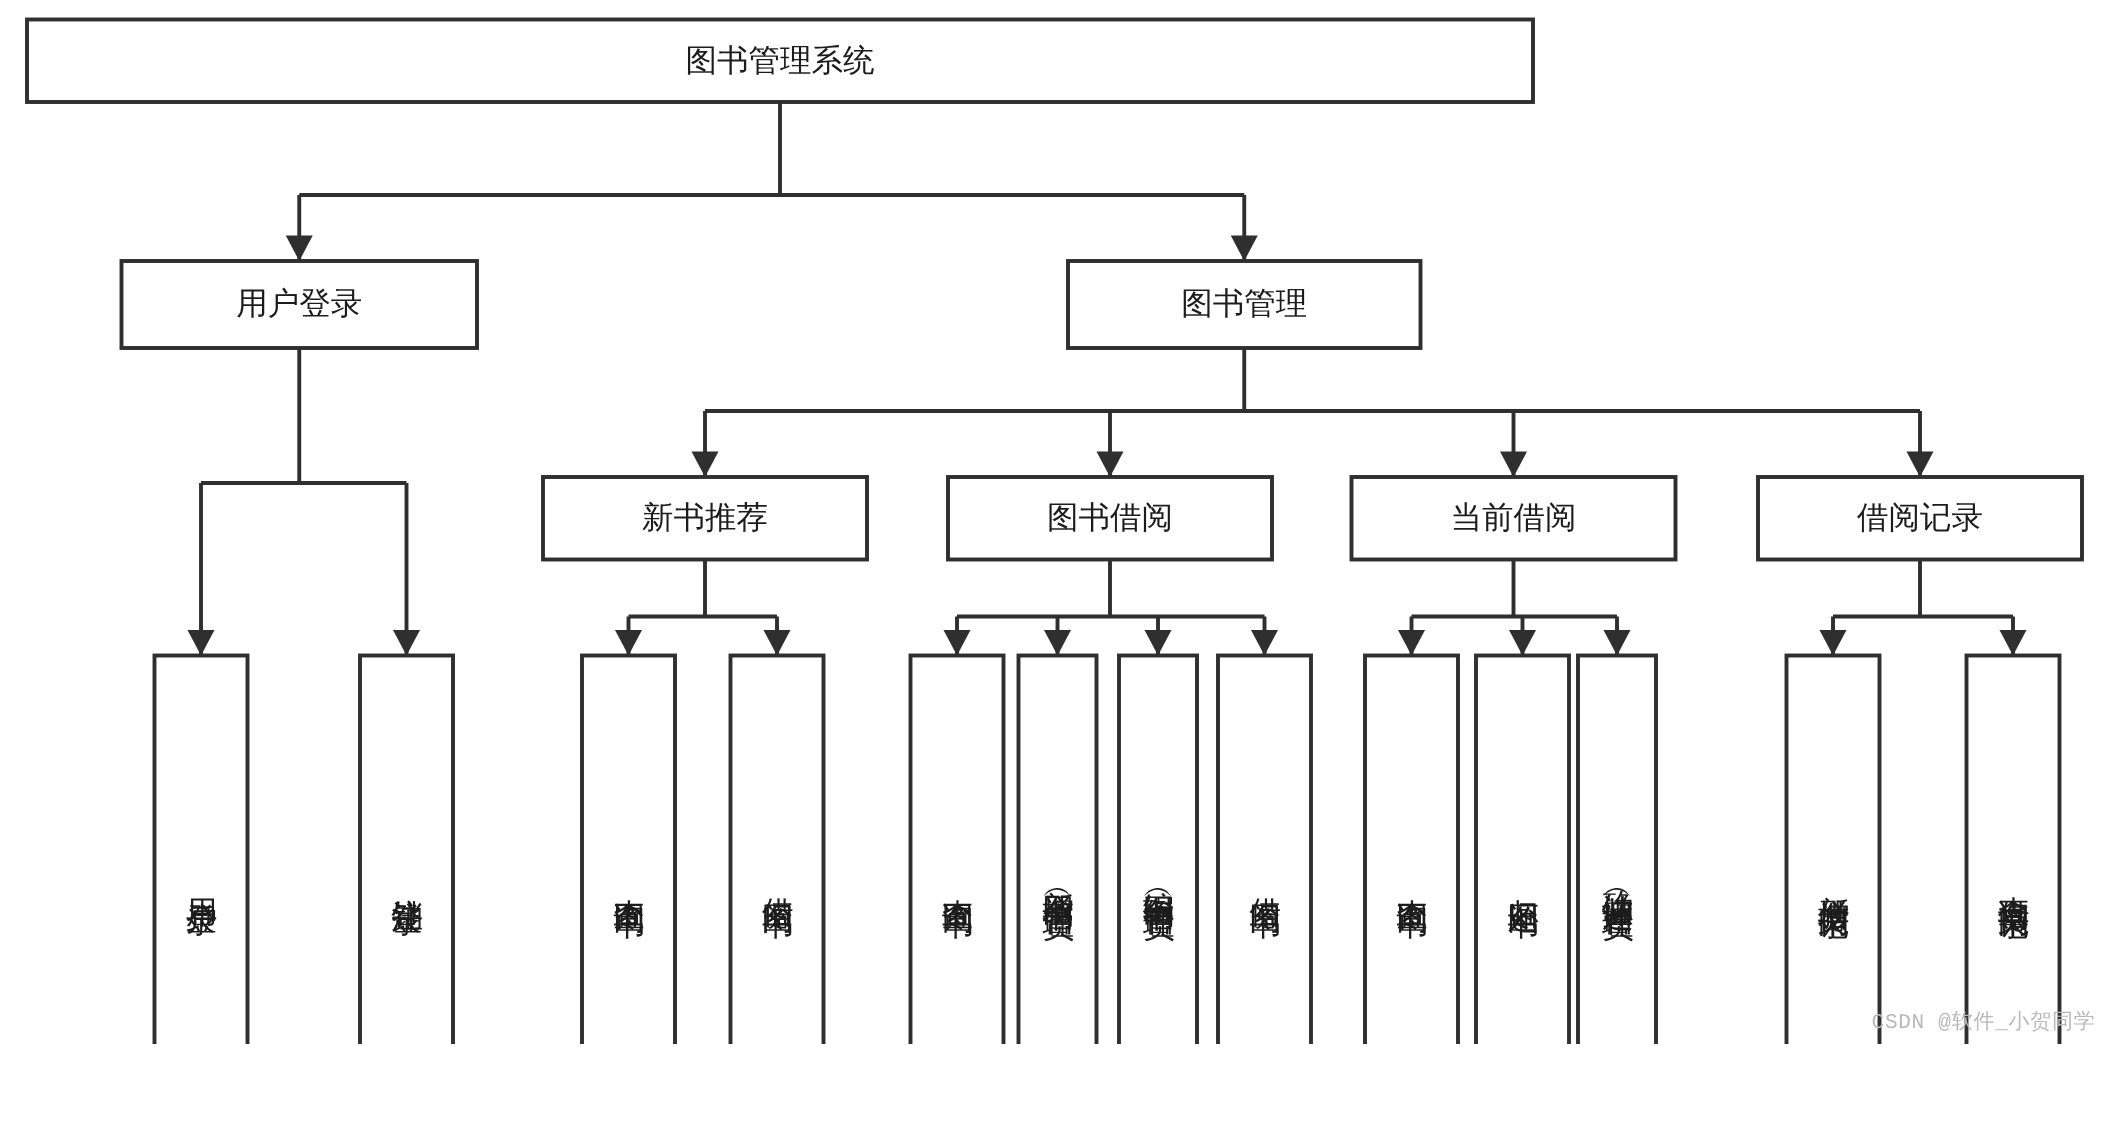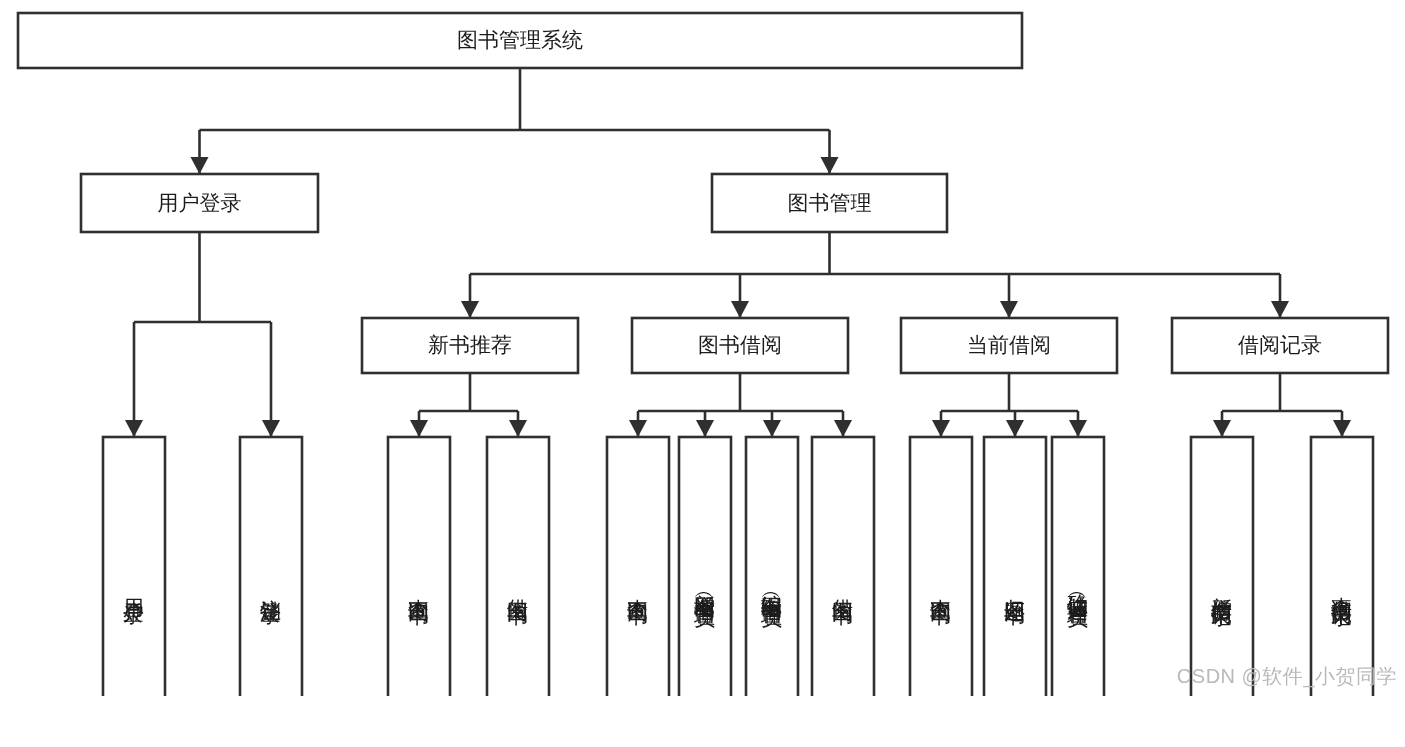--- a/index.html
+++ b/index.html
@@ -56,22 +56,22 @@
     display: flex;
     align-items: center;
     justify-content: center;
     white-space: nowrap;
     pointer-events: none;
   }
   .watermark {
     position: absolute;
     right: 8px;
     bottom: 6px;
-    font-family: Liberation Sans, sans-serif;
-    font-size: 20px;
+    font-family: Liberation Mono, monospace;
+    font-size: 14px;
     color: #b9b9b9;
     letter-spacing: 0.5px;
     white-space: nowrap;
   }
 </style>
 </head>
 <body>
 
 <div id="page">
 

